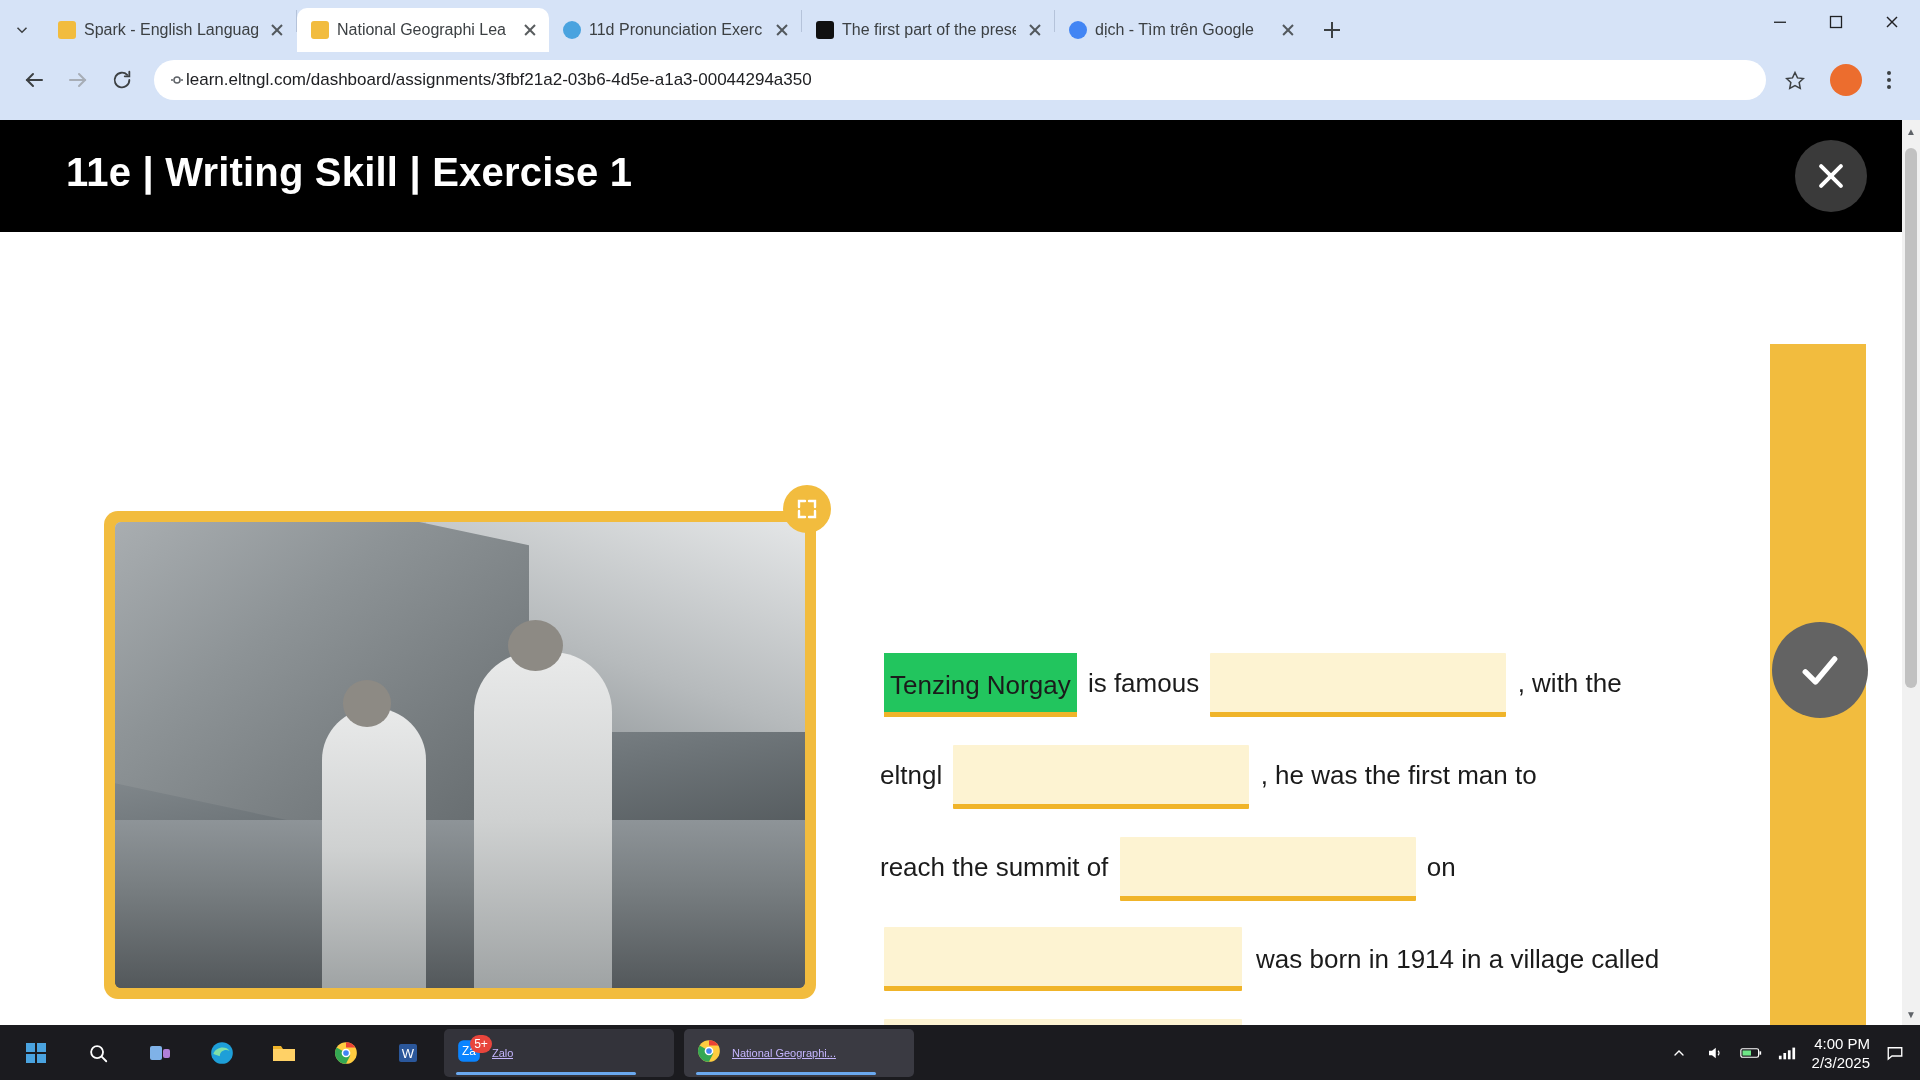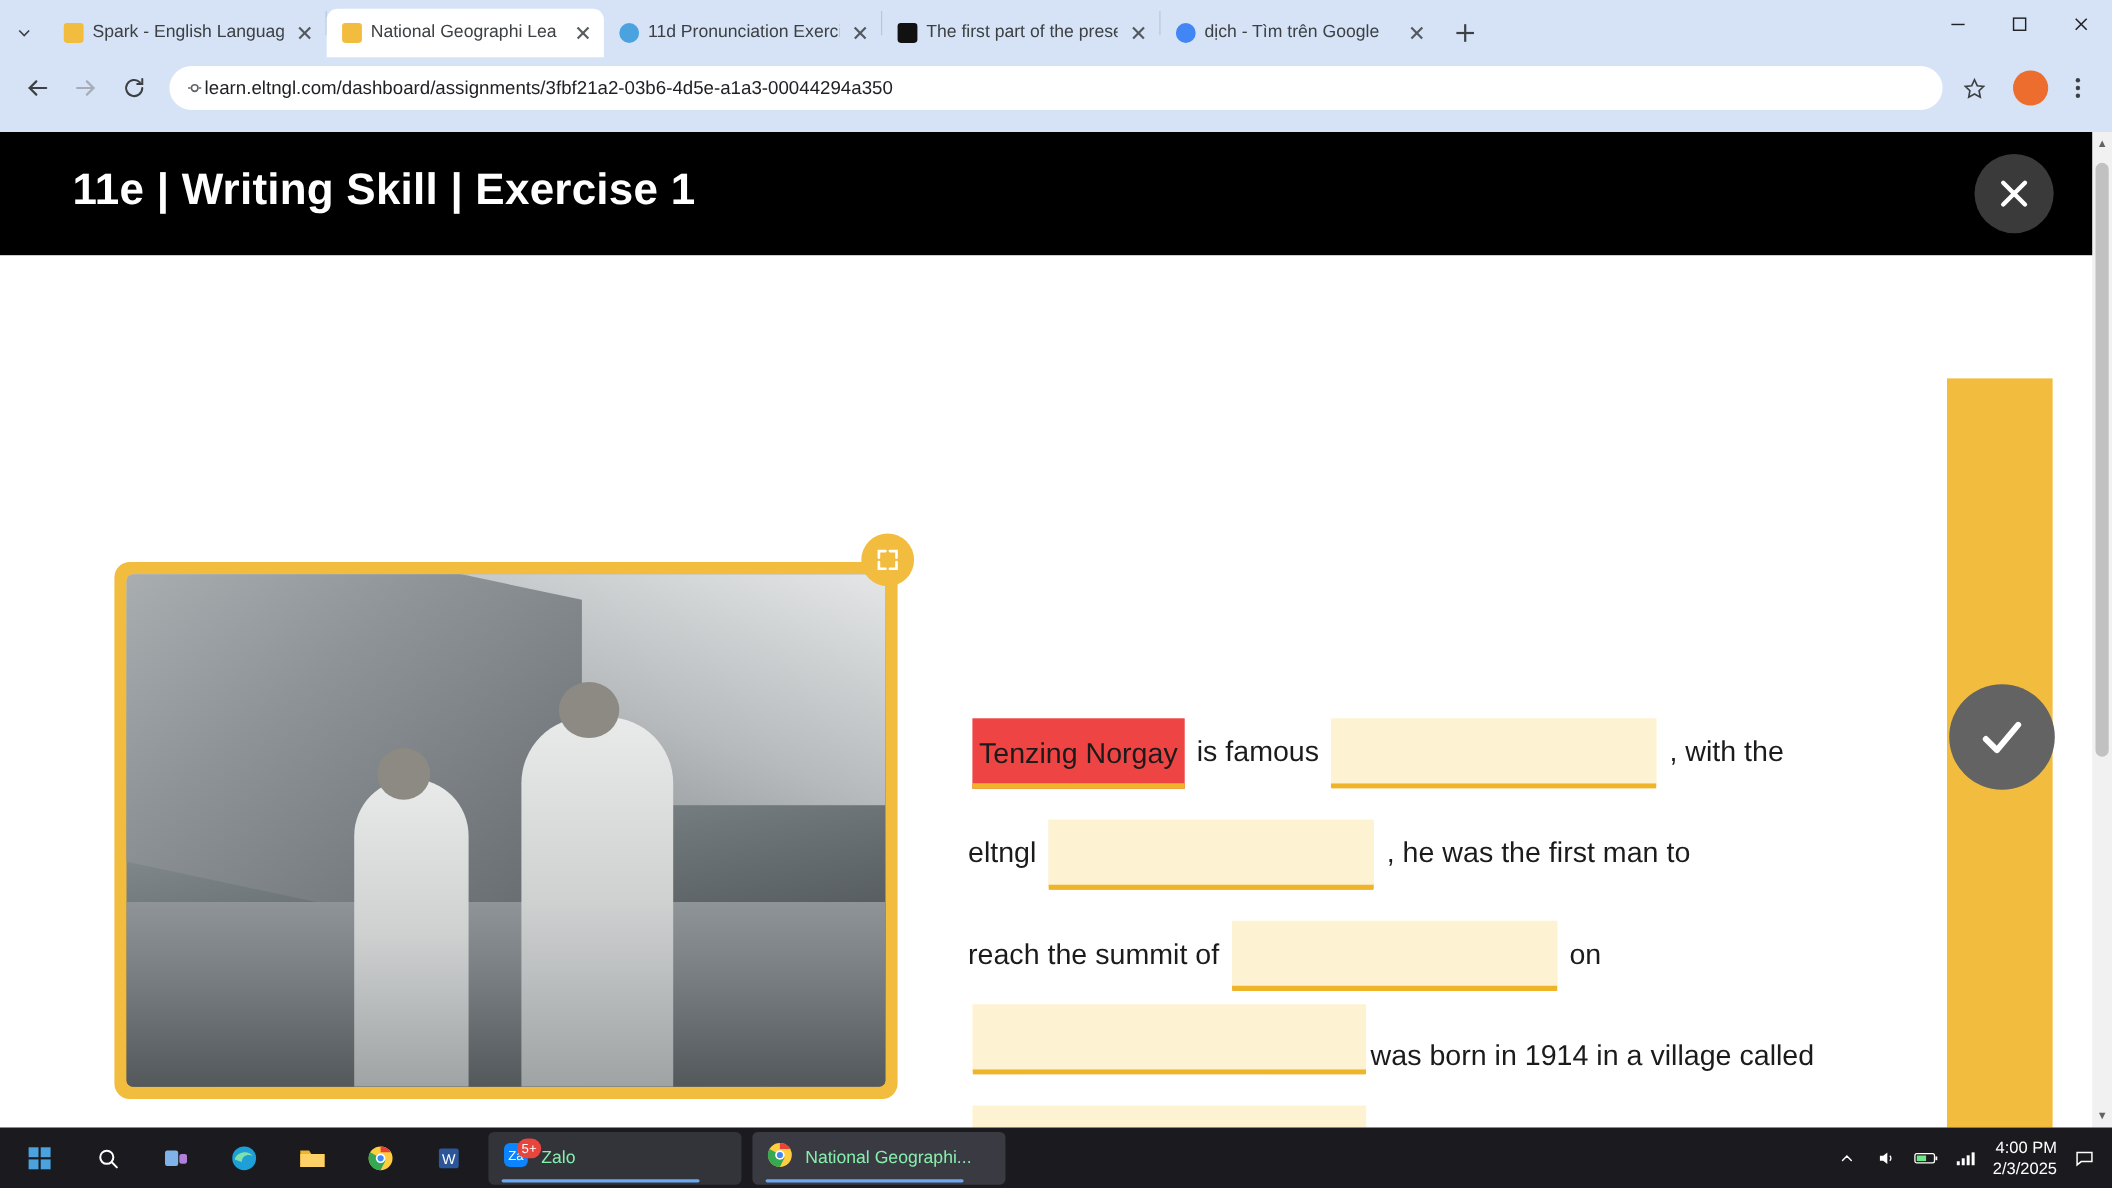--- a/index.html
+++ b/index.html
@@ -149,26 +149,26 @@
     position: absolute; left: 880px; top: 405px; width: 830px;
     font-size: 26px; color: #1b1b1b; line-height: 92px;
   }
   .blank {
     display: inline-block; vertical-align: middle;
     background: #fdf3d2; border-bottom: 5px solid #f0b429;
     height: 64px; margin: 0 4px; border-radius: 1px;
   }
   .filled {
     display: inline-block; vertical-align: middle;
-    background: #ef4444; border-bottom: 5px solid #f0b429;
+    background: #22c55e; border-bottom: 5px solid #f0b429;
     height: 64px; line-height: 64px; padding: 0 6px; margin: 0 4px;
     font-size: 26px; color: #1b1b1b;
   }
   .ans-line { white-space: nowrap; }
-  .ans-row { display: flex; align-items: flex-start; height: 92px; }
+  .ans-row { display: flex; align-items: center; gap: 10px; height: 92px; }
   .ans-row .blank.block { width: 358px; }
 
   
   .right-strip {
     position: absolute; right: 54px; top: 112px; width: 96px; height: 793px;
     background: #f2bc3e;
   }
   .check-round {
     position: absolute; right: 52px; top: 390px; width: 96px; height: 96px;
     border-radius: 50%; background: #636363; display: flex; align-items: center; justify-content: center;
@@ -191,21 +191,21 @@
     position: absolute; bottom: 0; left: 0; width: 1920px; height: 55px;
     background: #1b1b1f; display: flex; align-items: center;
   }
   .tb-icons { display: flex; align-items: center; gap: 10px; margin-left: 10px; }
   .tb-item {
     width: 52px; height: 48px; display: flex; align-items: center; justify-content: center;
     position: relative; border-radius: 5px;
   }
   .tb-item.wide { width: 230px; justify-content: flex-start; padding-left: 12px; gap: 10px; background: #33333a; }
   .tb-item.wide.active { background: #3a3a42; }
-  .tb-item .lbl { color: #86efac; font-size: 16px; white-space: nowrap; overflow: hidden; text-overflow: ellipsis; }
+  .tb-item .lbl { color: #c4b5fd; font-size: 11px; white-space: nowrap; overflow: hidden; text-overflow: ellipsis; text-decoration: underline; }
   .tb-item .underline { position: absolute; bottom: 2px; left: 12px; width: 180px; height: 3px; background: #6aa9f0; border-radius: 2px; }
   .badge {
     position: absolute; left: 26px; top: 6px; min-width: 22px; height: 18px; padding: 0 4px;
     background: #e8453c; color: #fff; font-size: 12px; border-radius: 9px;
     display: flex; align-items: center; justify-content: center;
   }
   .tray { margin-left: auto; display: flex; align-items: center; gap: 14px; padding-right: 14px; color: #ffffff; }
   .tray .clock { text-align: right; font-size: 15px; line-height: 19px; }
   .tray-icon { width: 22px; height: 22px; display: flex; align-items: center; justify-content: center; }
 

